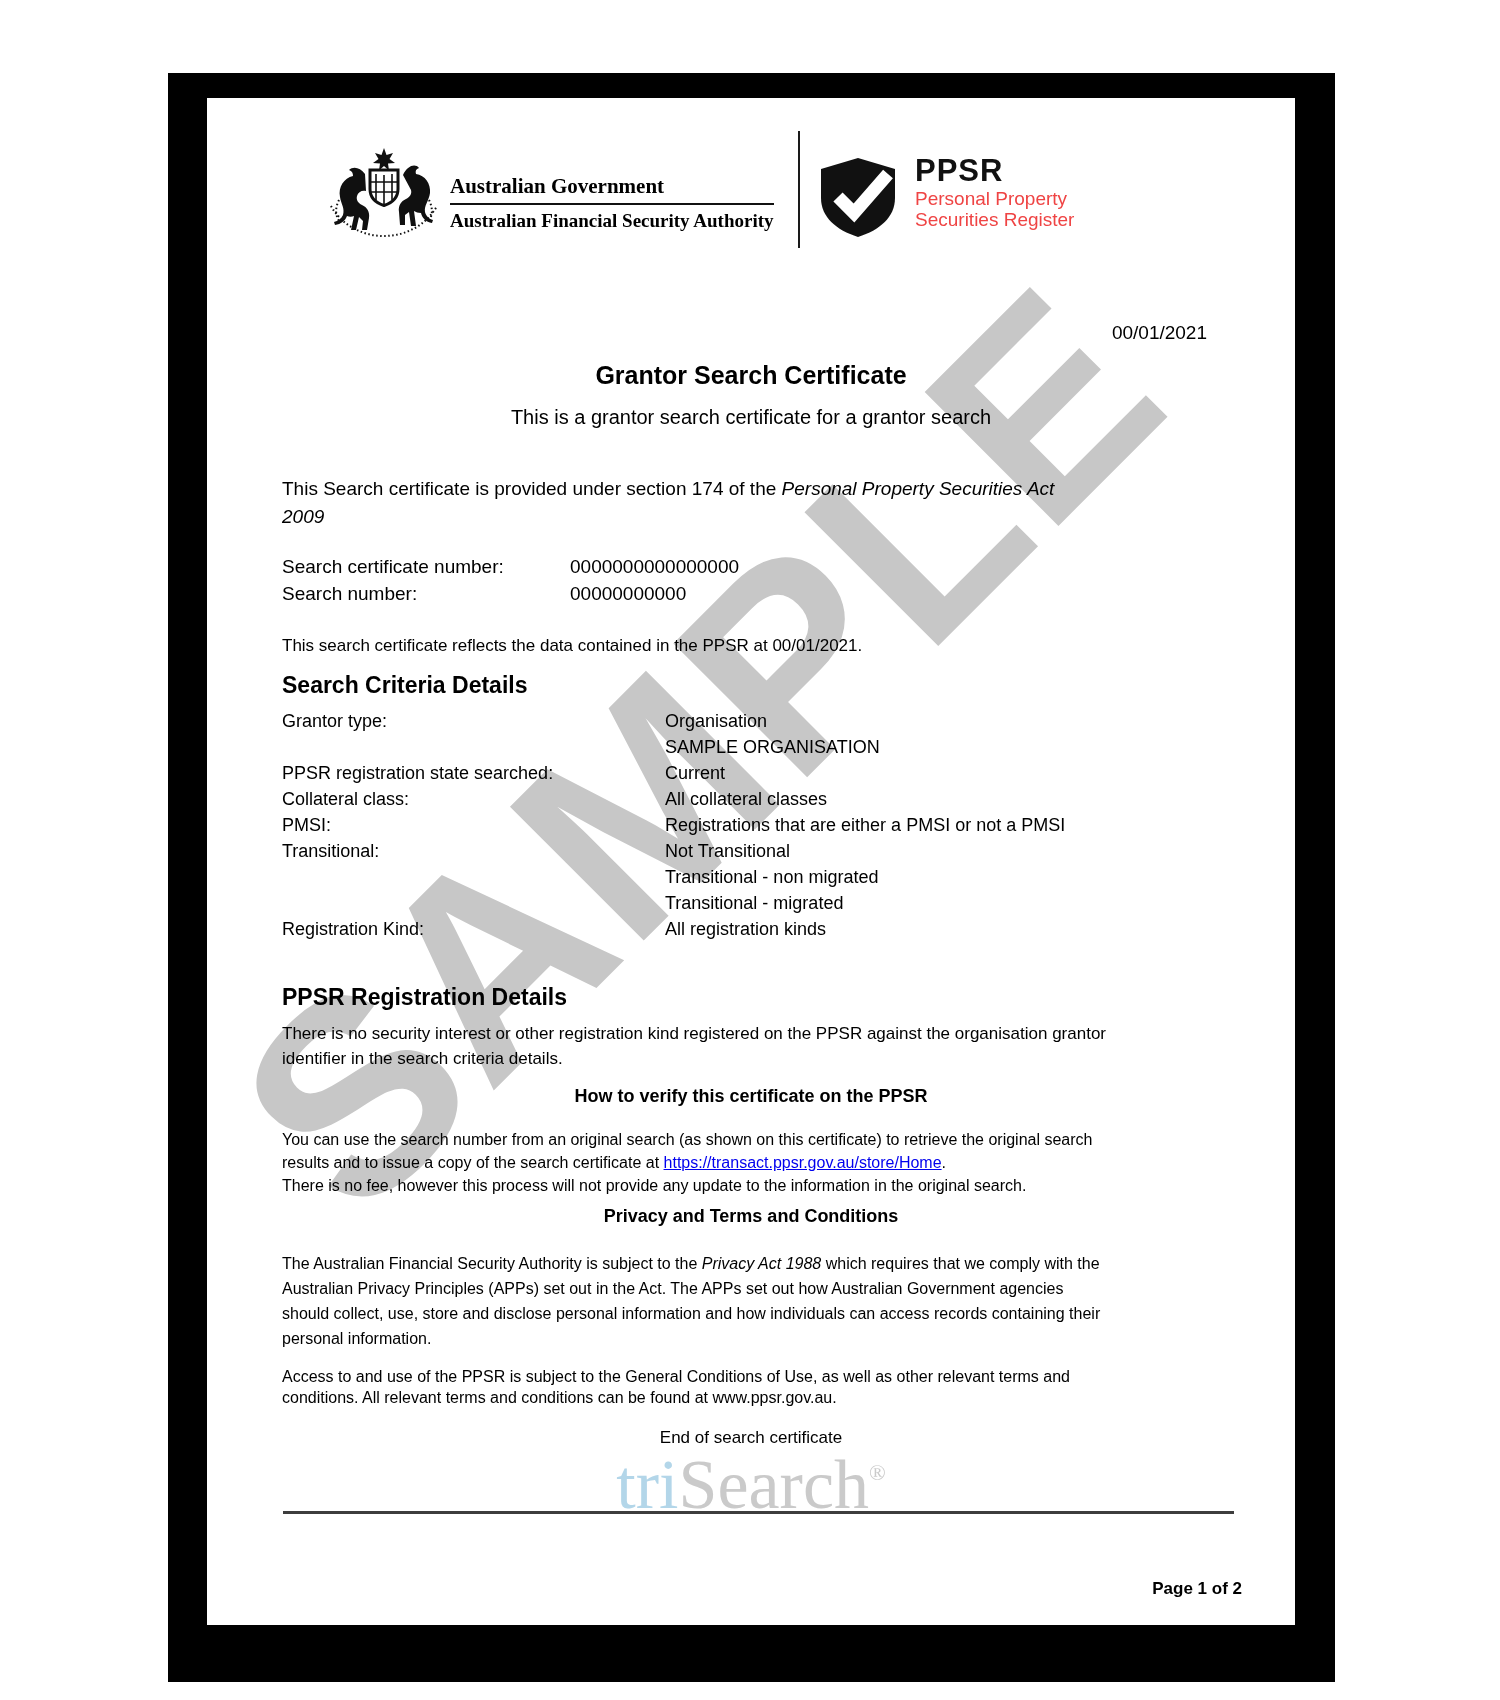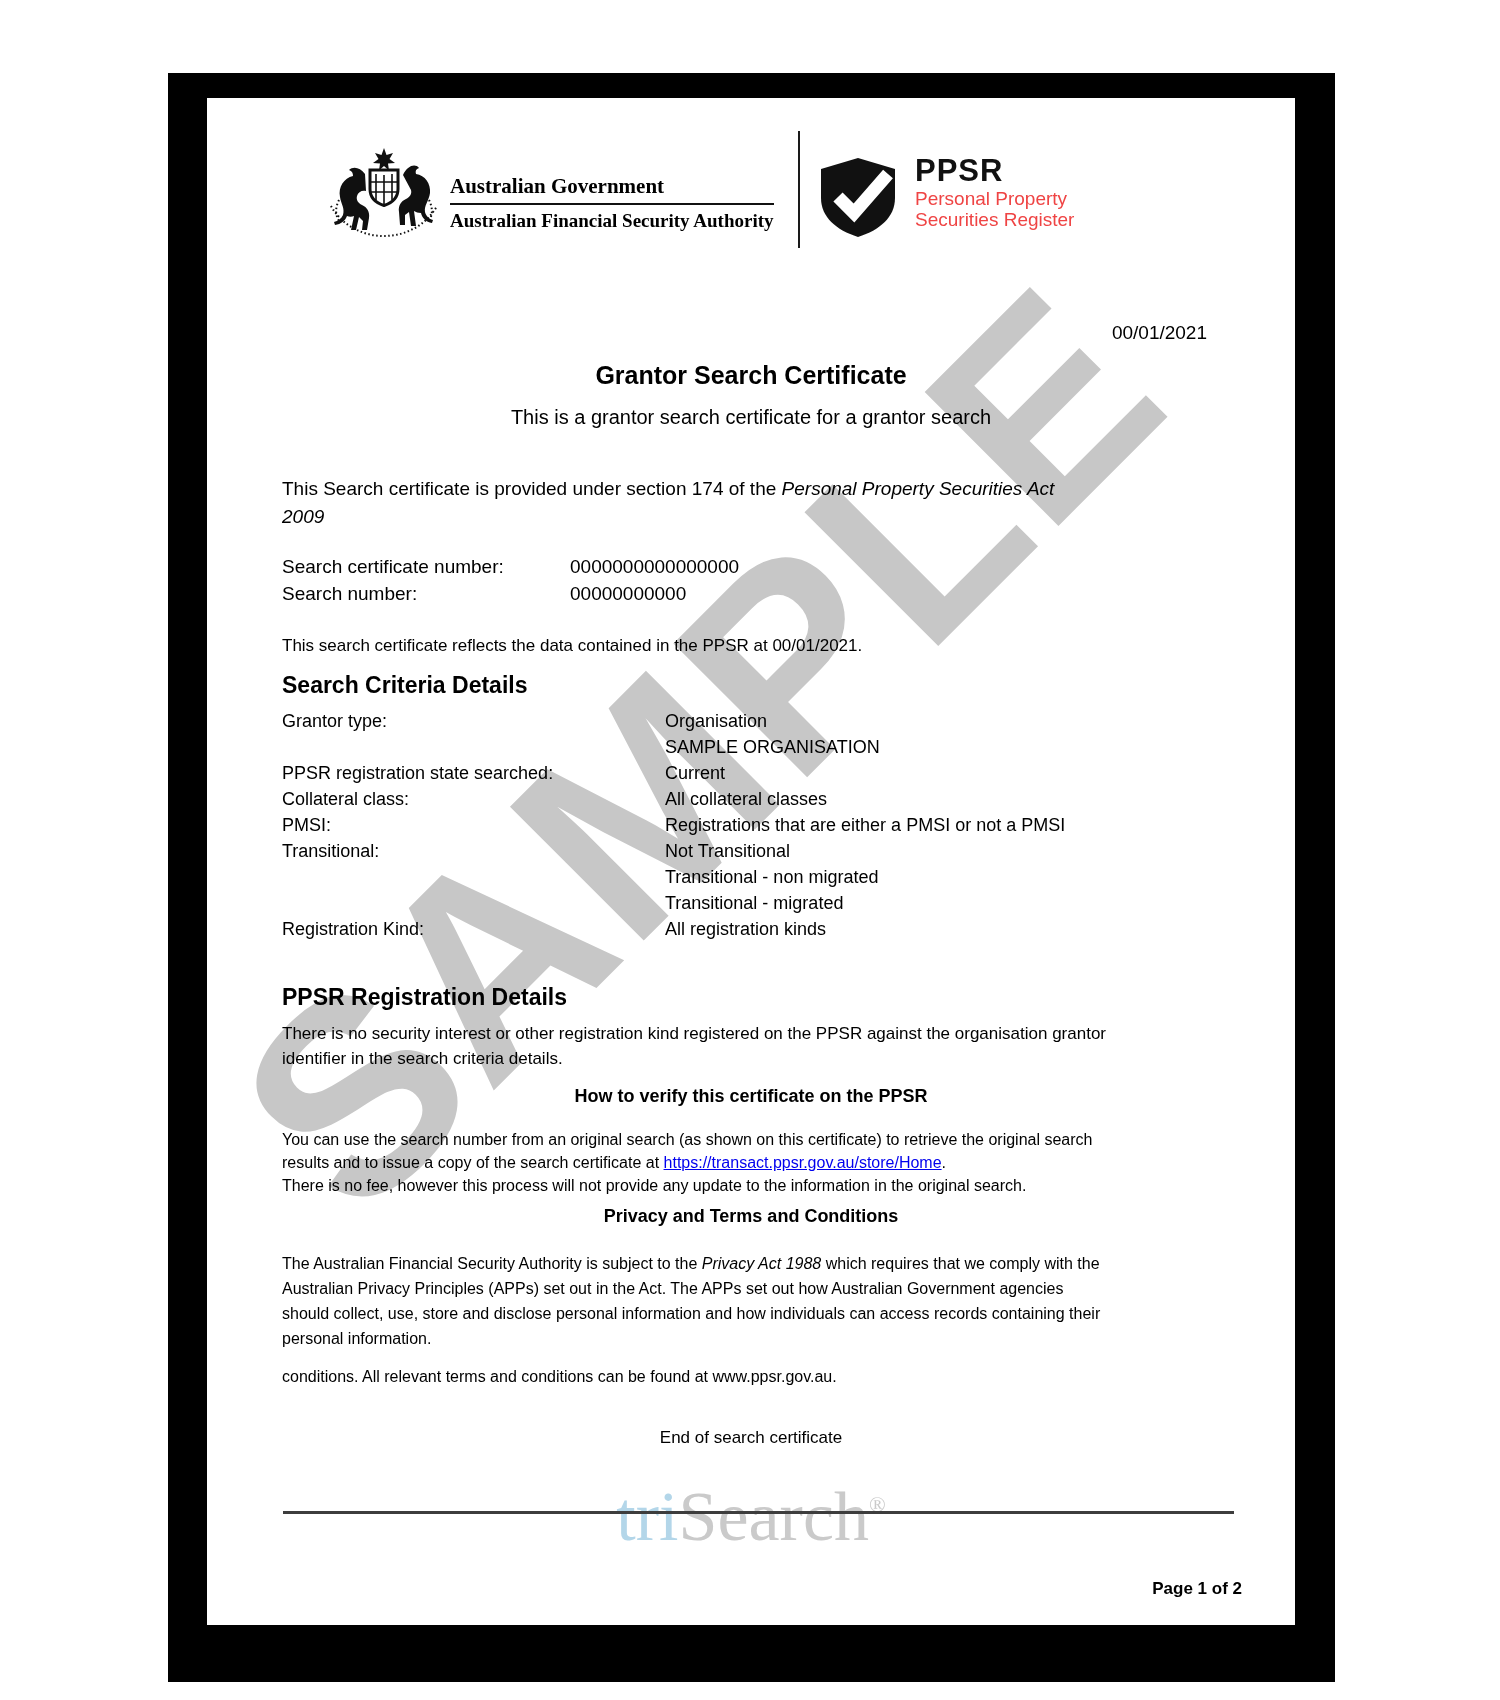--- a/index.html
+++ b/index.html
@@ -9,21 +9,21 @@
   .frame { position:absolute; left:168px; top:73px; width:1167px; height:1609px; background:#000; }
   .page  { position:absolute; left:39px; top:25px; width:1088px; height:1527px; background:#fff; overflow:hidden; }
 
   
   .wm-sample { position:absolute; left:493px; top:652px; z-index:0;
                transform:translate(-50%,-50%) rotate(-45deg);
                font-size:275px; font-weight:bold; letter-spacing:2px;
                color:#c7c7c7; white-space:nowrap; }
   .wm-trisearch { position:absolute; left:50%; top:1352px; transform:translateX(-50%);
                   z-index:0; font-family:"Liberation Serif", serif; font-size:70px;
-                  line-height:1; white-space:nowrap;margin-top:32px; }
+                  line-height:1; white-space:nowrap; }
   .wm-tri    { color:#b3d6e9; }
   .wm-search { color:#cacaca; }
   .wm-reg    { color:#cacaca; font-size:22px; vertical-align:28px; }
 
   .content { position:absolute; inset:0; z-index:1; }
 
   
   .coat-of-arms { position:absolute; left:118px; top:50px; }
   .gov-text { position:absolute; left:243px; top:77px; font-family:"Liberation Serif", serif; font-weight:bold; }
   .gov-l1 { font-size:21px; line-height:22px; padding-bottom:6px; border-bottom:2px solid #111; white-space:nowrap; }
@@ -188,20 +188,21 @@
       </div>
 
       <div class="blk centered blk-privacy-head">Privacy and Terms and Conditions</div>
       <div class="blk blk-privacy-1">
         <span class="line"><span>The Australian Financial Security Authority is subject to the </span><span class="it">Privacy Act 1988</span><span> which requires that we comply with the</span></span>
         <span class="line">Australian Privacy Principles (APPs) set out in the Act. The APPs set out how Australian Government agencies</span>
         <span class="line">should collect, use, store and disclose personal information and how individuals can access records containing their</span>
         <span class="line">personal information.</span>
       </div>
       <div class="blk blk-privacy-2">
+        <span class="line">Access to and use of the PPSR is subject to the General Conditions of Use, as well as other relevant terms and</span>
         <span class="line">conditions. All relevant terms and conditions can be found at www.ppsr.gov.au.</span>
       </div>
 
       <div class="blk centered blk-end">End of search certificate</div>
 
 
       <div class="footer-rule"></div>
 
       <div class="blk-pagenum">Page 1 of 2</div>
 

